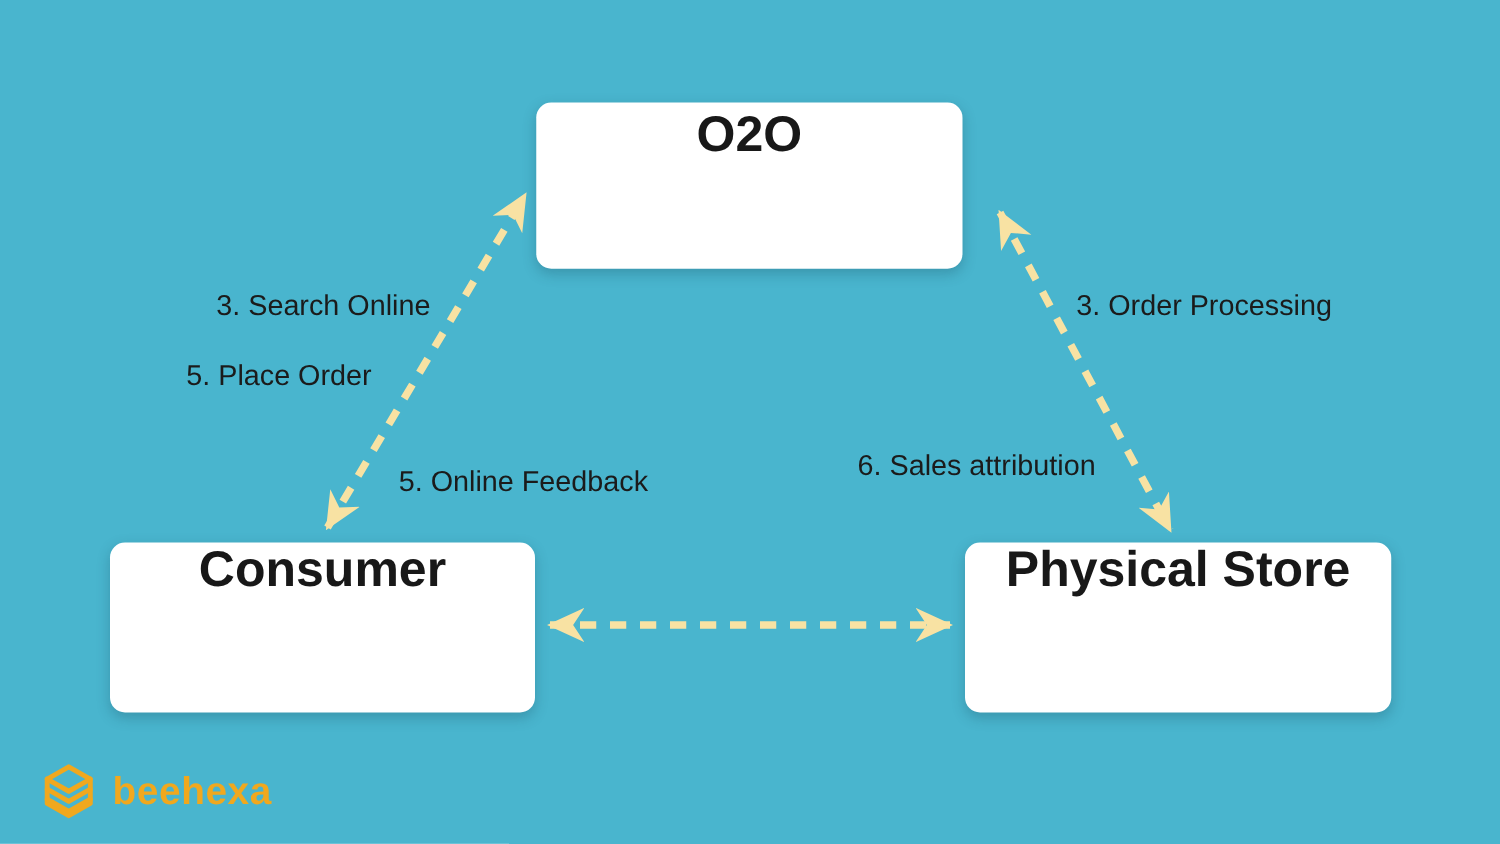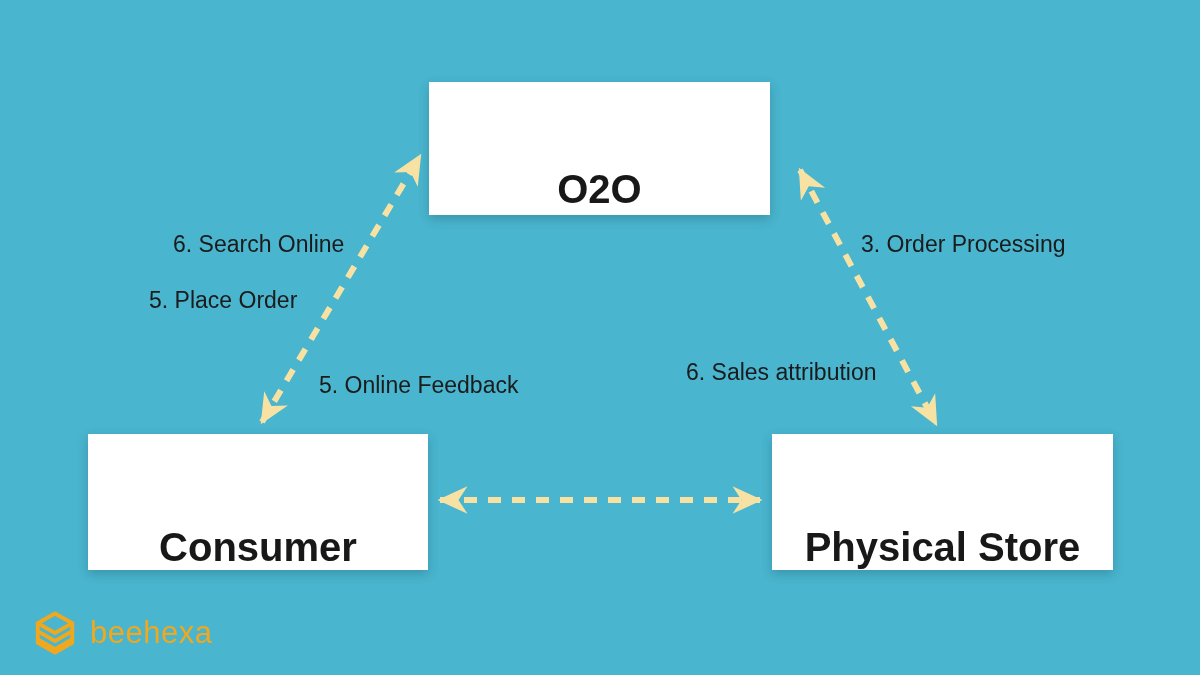--- a/index.html
+++ b/index.html
@@ -7,23 +7,23 @@
     position:relative;
     width:1200px;height:675px;
     background:var(--bg,#49b5ce);
     overflow:hidden;
     font-family:"Liberation Sans", sans-serif;
   }
   .arrow-layer{position:absolute;left:0;top:0;width:1200px;height:675px;}
   .node{
     position:absolute;
     background:#ffffff;
-    border-radius:0;
+    border-radius:12px;
     box-shadow:0 4px 10px rgba(20,70,85,0.28);
-    display:flex;align-items:flex-end;justify-content:center;
+    display:flex;align-items:flex-start;justify-content:center;
     text-align:center;
     color:#181818;
     font-weight:bold;
   }
   .node-o2o{left:429px;top:82px;width:341px;height:133px;font-size:40px;line-height:1.3;}
   .node-consumer{left:88px;top:434px;width:340px;height:136px;font-size:40px;}
   .node-store{left:772px;top:434px;width:341px;height:136px;font-size:40px;}
   .flow-label{
     position:absolute;
     color:#1b1b1b;
@@ -37,21 +37,21 @@
   .lbl-6{left:686px;top:347px;margin-top:12px;}
   .lbl-4{left:483px;top:561px;}
   .edge{stroke:var(--arrow,#f8e2a3);stroke-width:6;stroke-dasharray:13 11;fill:none;}
   .arrowhead{fill:var(--arrow,#f8e2a3);}
   .brand{
     position:absolute;left:32px;top:610px;
     display:flex;align-items:center;gap:12px;
   }
   .brand-name{
     color:var(--gold,#f0a81e);
-    font-size:31px;font-weight:normal;letter-spacing:0.5px;
+    font-size:31px;font-weight:bold;letter-spacing:0.5px;
   }
   .brand-icon svg{display:block;}
 </style>
 </head>
 <body>
 
 <div class="canvas">
 
   <svg class="arrow-layer" viewBox="0 0 1200 675" xmlns="http://www.w3.org/2000/svg">
     <defs>
@@ -71,21 +71,21 @@
   </div>
 
   <div class="node node-store">
     <div>Physical Store</div>
   </div>
 
   <div class="node node-consumer">
     <div>Consumer</div>
   </div>
 
-  <div class="flow-label lbl-1">6. Search Online</div>
+  <div class="flow-label lbl-1">3. Search Online</div>
   <div class="flow-label lbl-2">5. Place Order</div>
   <div class="flow-label lbl-5">5. Online Feedback</div>
   <div class="flow-label lbl-3">3. Order Processing</div>
   <div class="flow-label lbl-6">6. Sales attribution</div>
 
   <div class="brand">
     <span class="brand-icon">
       <svg width="46" height="46" viewBox="0 0 40 40" xmlns="http://www.w3.org/2000/svg" fill="none" stroke="var(--gold,#f0a81e)" stroke-width="3.4" stroke-linejoin="round" stroke-linecap="round">
         <path d="M20 3 L35 11.5 L35 28.5 L20 37 L5 28.5 L5 11.5 Z"></path>
         <path d="M5 11.5 L20 20 L35 11.5"></path>

